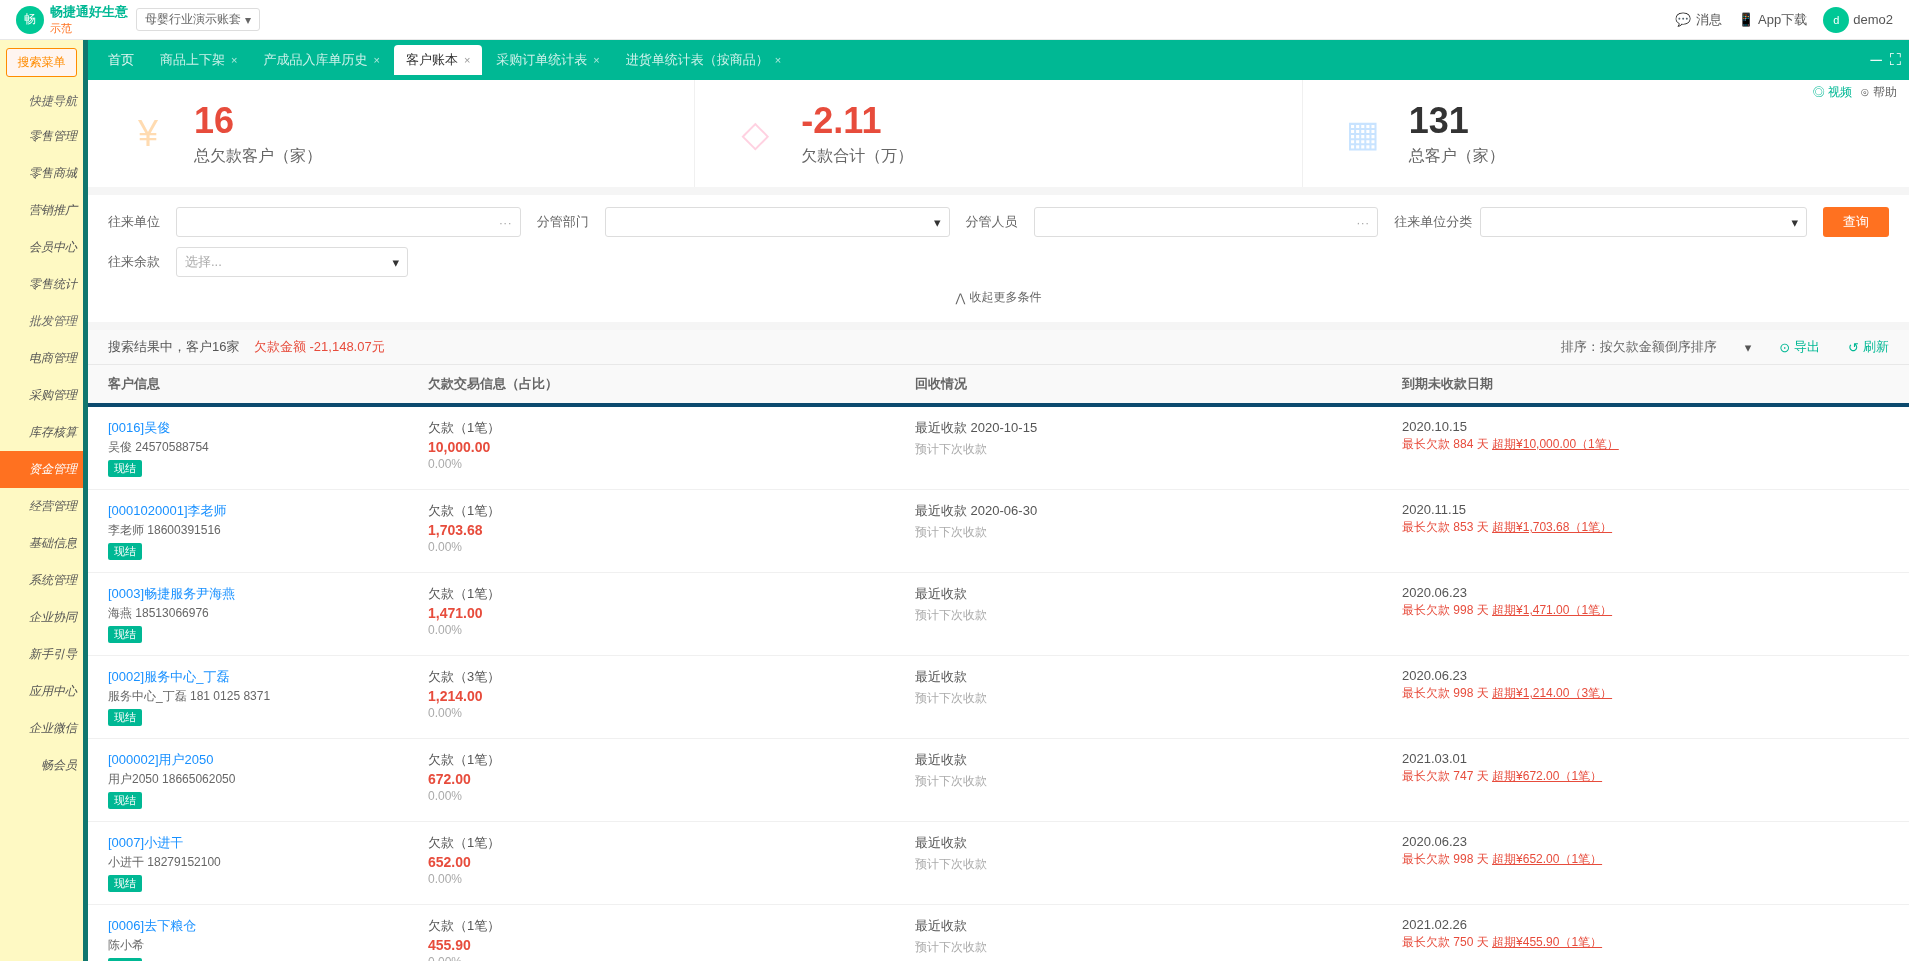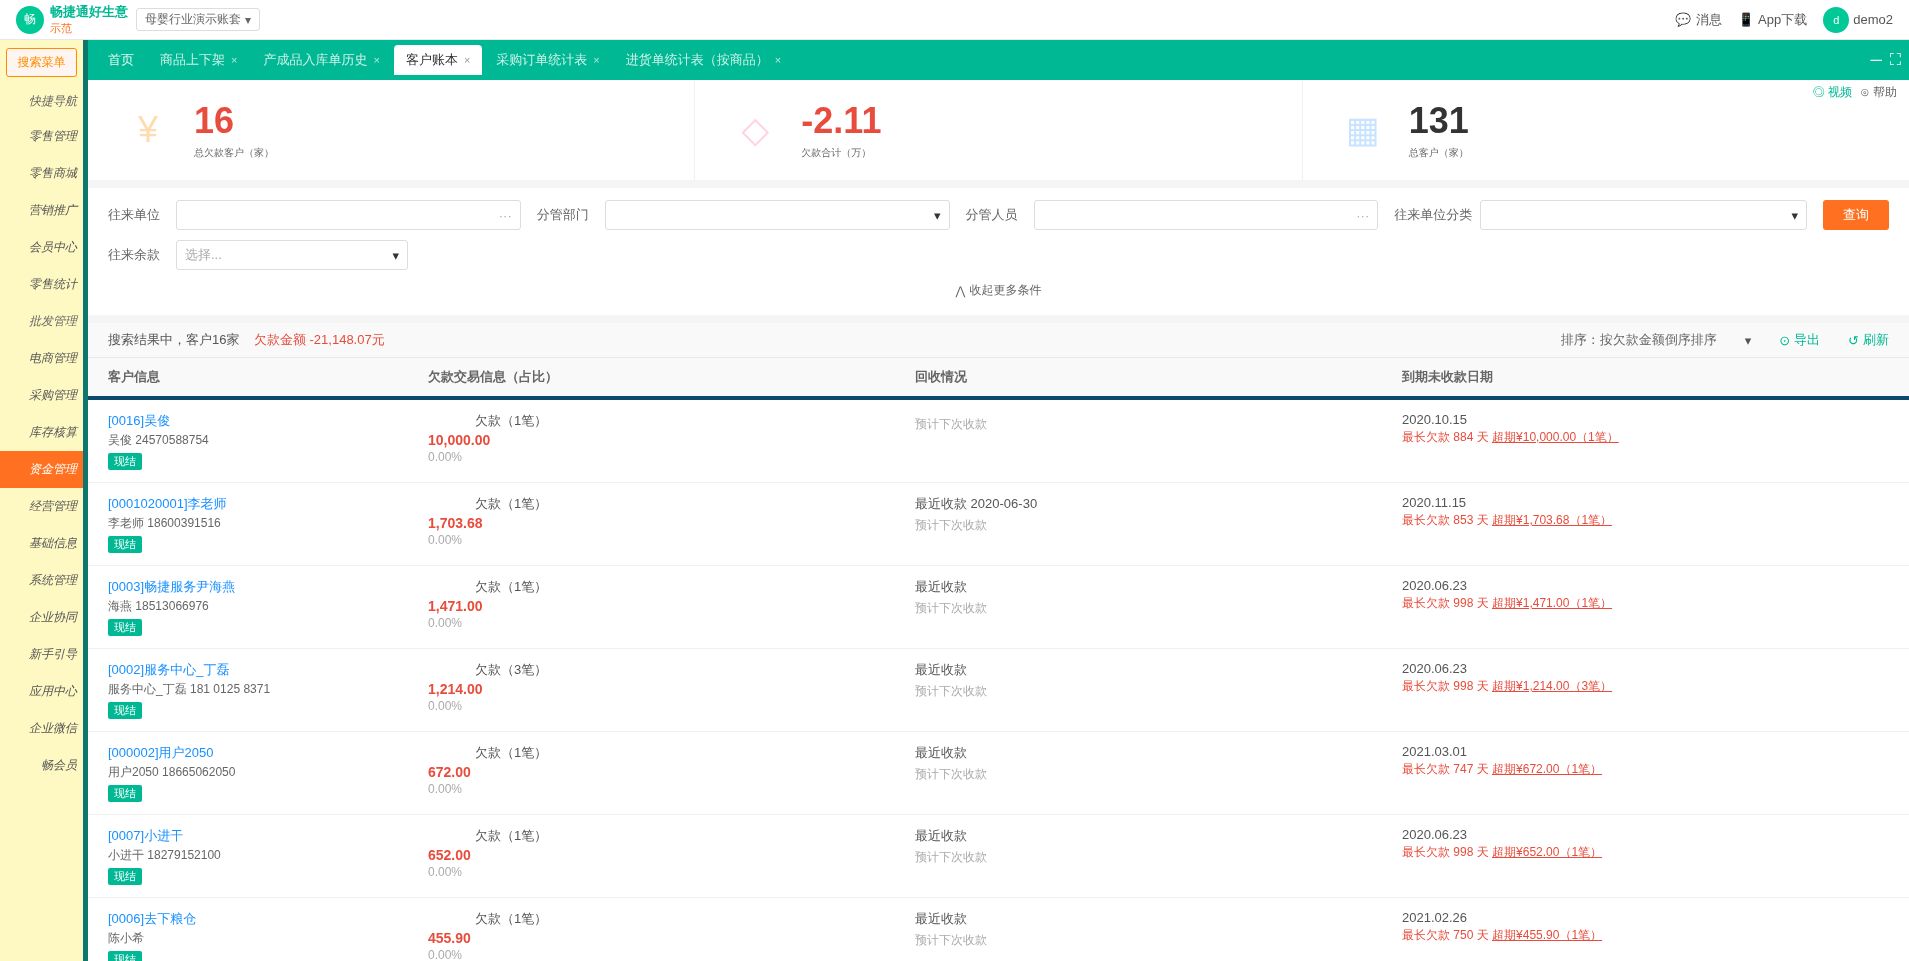--- a/index.html
+++ b/index.html
@@ -48,21 +48,21 @@
     .stat-card { flex: 1; padding: 20px 30px; display: flex; align-items: center; gap: 16px; border-right: 1px solid #f0f0f0; position: relative; }
     .stat-card:last-child { border-right: none; }
     .stat-icon { width: 60px; height: 60px; display: flex; align-items: center; justify-content: center; font-size: 36px; opacity: 0.3; }
     .stat-icon.orange { color: #ff8c00; }
     .stat-icon.pink { color: #ff6b9d; }
     .stat-icon.blue { color: #4da6ff; }
     .stat-info { }
     .stat-number { font-size: 36px; font-weight: bold; }
     .stat-number.red { color: #e74c3c; }
     .stat-number.dark { color: #333; }
-    .stat-label { font-size: 10px; color: #666; margin-top: 4px; }
+    .stat-label { font-size: 16px; color: #666; margin-top: 4px; }
     .stat-card-actions { position: absolute; top: 4px; right: 12px; display: flex; gap: 8px; font-size: 12px; color: #666; }
 
     
     .filter-area { background: #fff; padding: 12px 20px; margin-bottom: 8px; }
     .filter-row { display: flex; align-items: center; gap: 16px; margin-bottom: 10px; }
     .filter-item { display: flex; align-items: center; gap: 8px; flex: 1; }
     .filter-label { font-size: 13px; color: #666; white-space: nowrap; min-width: 60px; }
     .filter-input { flex: 1; height: 30px; border: 1px solid #ddd; border-radius: 3px; padding: 0 8px; font-size: 13px; display: flex; align-items: center; justify-content: space-between; cursor: pointer; background: #fff; }
     .filter-input .dots { color: #aaa; }
     .filter-select { flex: 1; height: 30px; border: 1px solid #ddd; border-radius: 3px; padding: 0 8px; font-size: 13px; display: flex; align-items: center; justify-content: space-between; cursor: pointer; background: #fff; }
@@ -82,21 +82,21 @@
     .data-table { background: #fff; }
     .table-header { display: grid; grid-template-columns: 320px 1fr 1fr 1fr; padding: 10px 20px; background: #f9f9f9; border-bottom: 4px solid #0c4a6e; font-size: 13px; color: #666; font-weight: bold; }
     .table-row { display: grid; grid-template-columns: 320px 1fr 1fr 1fr; padding: 12px 20px; border-bottom: 1px solid #f0f0f0; align-items: start; }
 
     .customer-info { }
     .customer-name-link { color: #1890ff; font-size: 13px; cursor: pointer; }
     .customer-phone { color: #666; font-size: 12px; margin-top: 2px; }
     .customer-tag { display: inline-block; background: #00b894; color: white; font-size: 11px; padding: 1px 6px; border-radius: 2px; margin-top: 4px; }
 
     .debt-info { }
-    .debt-count { font-size: 13px; color: #555; margin-left: 47px; }
+    .debt-count { font-size: 13px; color: #555; }
     .debt-amount { color: #e74c3c; font-size: 14px; font-weight: bold; margin-top: 2px; }
     .debt-percent { color: #aaa; font-size: 12px; margin-top: 2px; }
 
     .payback-info { }
     .payback-last { font-size: 13px; color: #555; }
     .payback-next { color: #aaa; font-size: 12px; margin-top: 4px; }
 
     .overdue-info { }
     .overdue-date { color: #555; font-size: 13px; }
     .overdue-days { color: #e74c3c; font-size: 12px; margin-top: 2px; }
@@ -353,20 +353,21 @@
               </span></div>
               <div class="customer-phone">吴俊 24570588754</div>
               <span class="customer-tag">现结</span>
             </div>
             <div class="debt-info">
               <div class="debt-count">欠款（1笔）</div>
               <div class="debt-amount">10,000.00</div>
               <div class="debt-percent">0.00%</div>
             </div>
             <div class="payback-info">
+              <div class="payback-last">最近收款     2020-10-15</div>
               <div class="payback-next">预计下次收款</div>
             </div>
             <div class="overdue-info">
               <div class="overdue-date">2020.10.15</div>
               <div class="overdue-days">
                 <span>最长欠款 884 天</span>
                 <span class="overdue-link">超期¥10,000.00（1笔）</span>
               </div>
             </div>
           </div>

